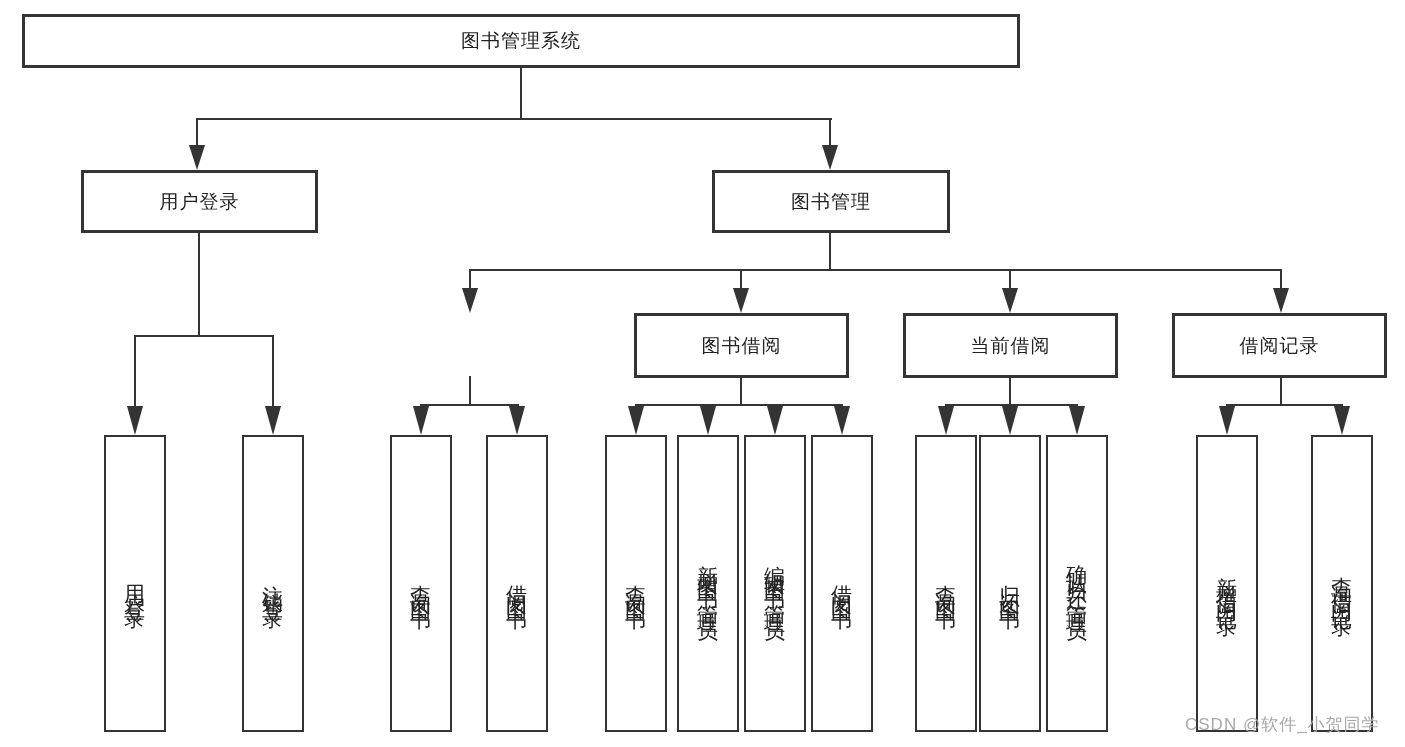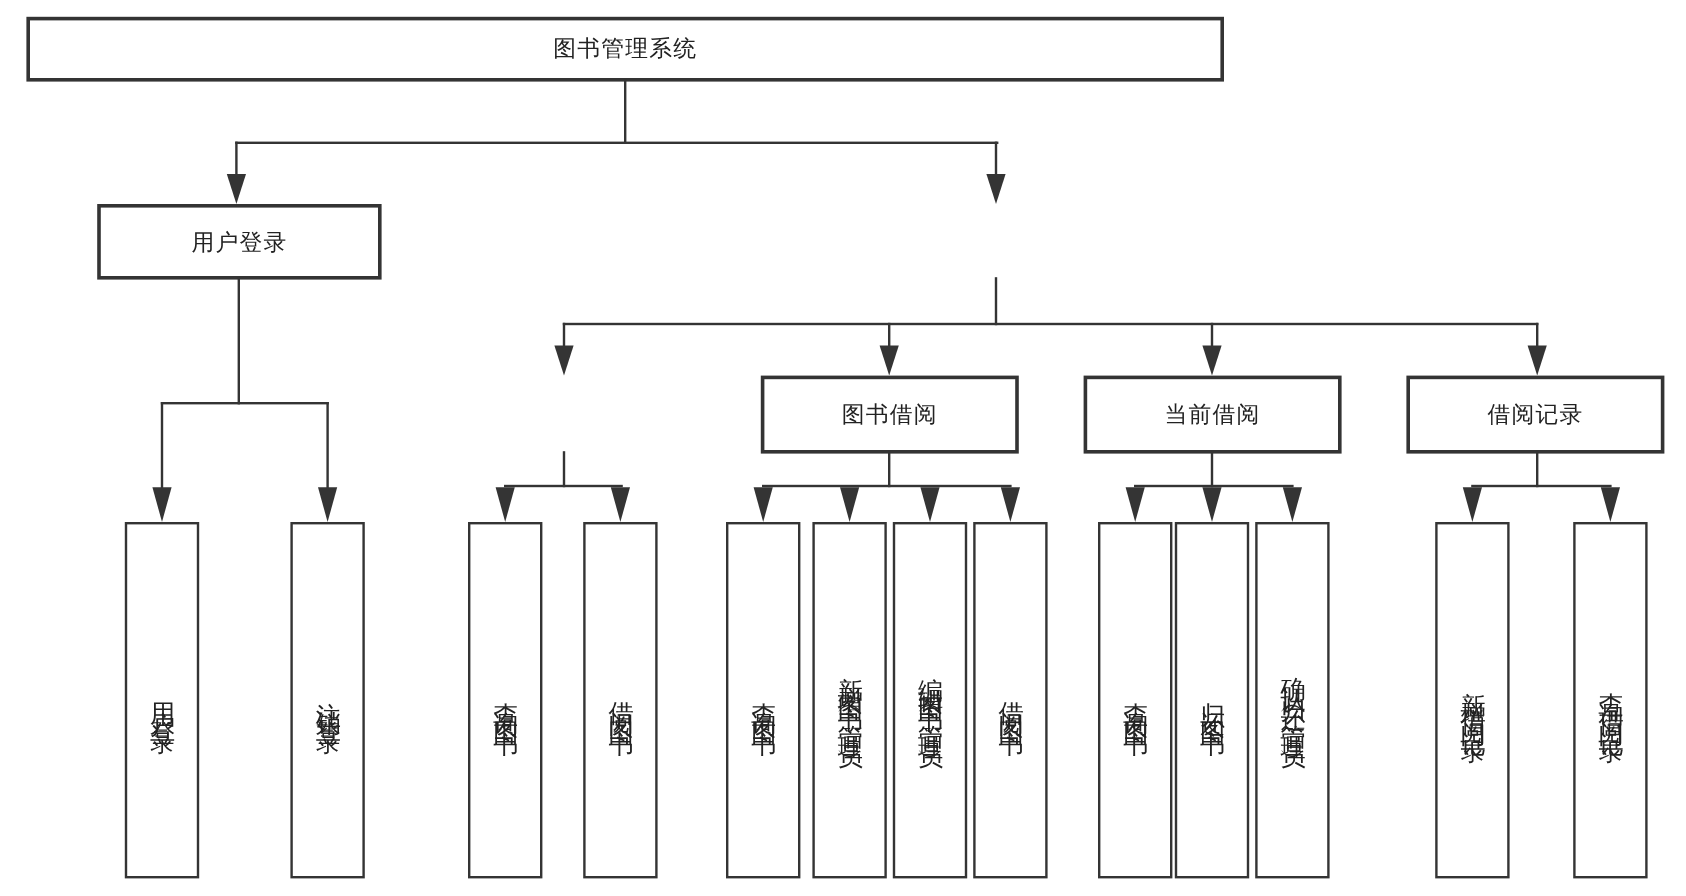--- a/index.html
+++ b/index.html
@@ -86,20 +86,21 @@
   <div class="hbox" style="left:22px; top:14px; width:998px; height:54px;">图书管理系统</div>
 
   <div class="ln" style="left:520px; top:66px; width:2px; height:54px;"></div>
   <div class="ln" style="left:196px; top:118px; width:636px; height:2px;"></div>
   <div class="ln" style="left:196px; top:118px; width:2px; height:30px;"></div>
   <div class="ln" style="left:829px; top:118px; width:2px; height:30px;"></div>
   <div class="ar" style="left:189px; top:145px;"></div>
   <div class="ar" style="left:822px; top:145px;"></div>
 
   <div class="hbox" style="left:81px; top:170px; width:237px; height:63px;">用户登录</div>
+  <div class="hbox" style="left:712px; top:170px; width:238px; height:63px;">图书管理</div>
 
   <div class="ln" style="left:198px; top:231px; width:2px; height:106px;"></div>
   <div class="ln" style="left:134px; top:335px; width:140px; height:2px;"></div>
   <div class="ln" style="left:134px; top:335px; width:2px; height:76px;"></div>
   <div class="ln" style="left:272px; top:335px; width:2px; height:76px;"></div>
   <div class="ar ar2" style="left:127px; top:406px;"></div>
   <div class="ar ar2" style="left:265px; top:406px;"></div>
 
   <div class="ln" style="left:829px; top:231px; width:2px; height:40px;"></div>
   <div class="ln" style="left:469px; top:269px; width:813px; height:2px;"></div>
@@ -176,14 +177,15 @@
     <span class="vtext">确认归还（管理员）</span>
   </div>
 
   <div class="vbox" style="left:1196px;">
     <span class="vtext">新增借阅记录</span>
   </div>
   <div class="vbox" style="left:1311px;">
     <span class="vtext">查询借阅记录</span>
   </div>
 
+  <div class="wm">CSDN @软件_小贺同学</div>
 
 </div>
 
 </body></html>

